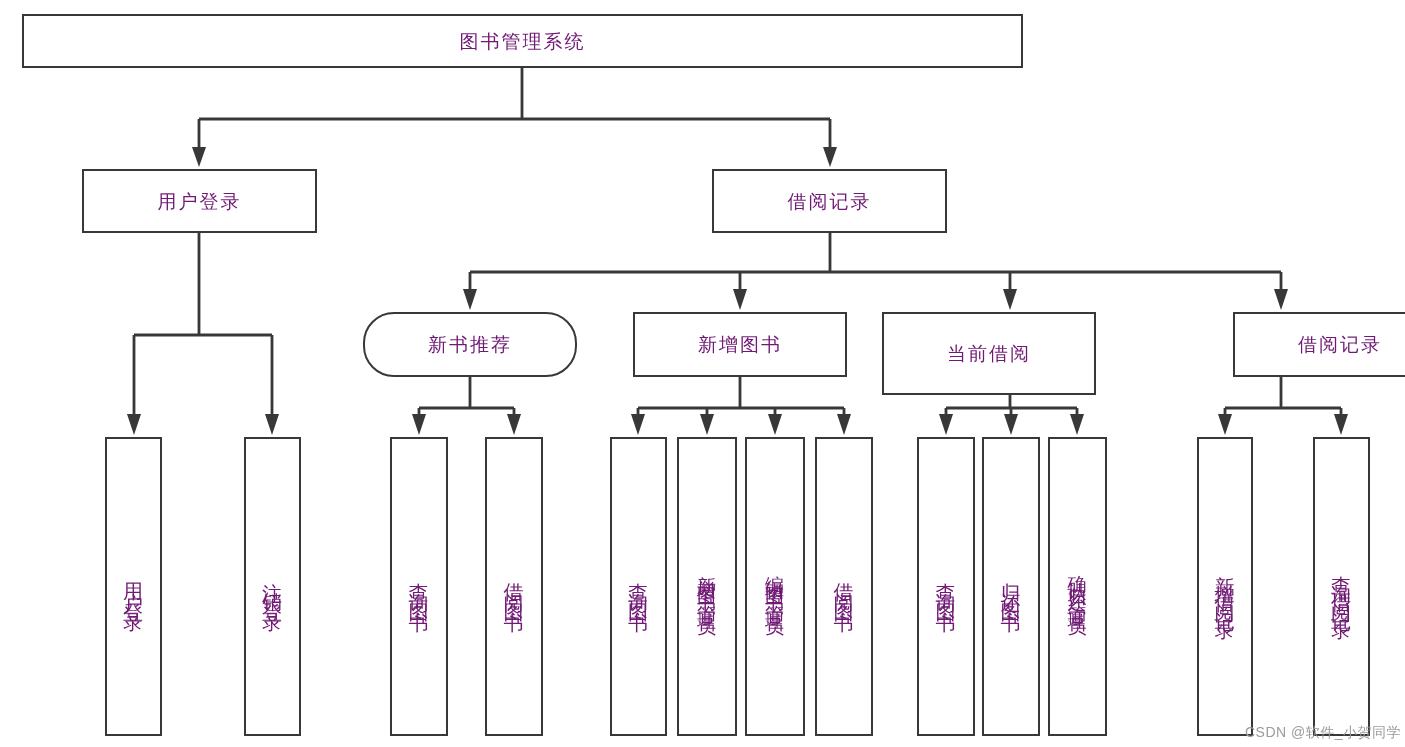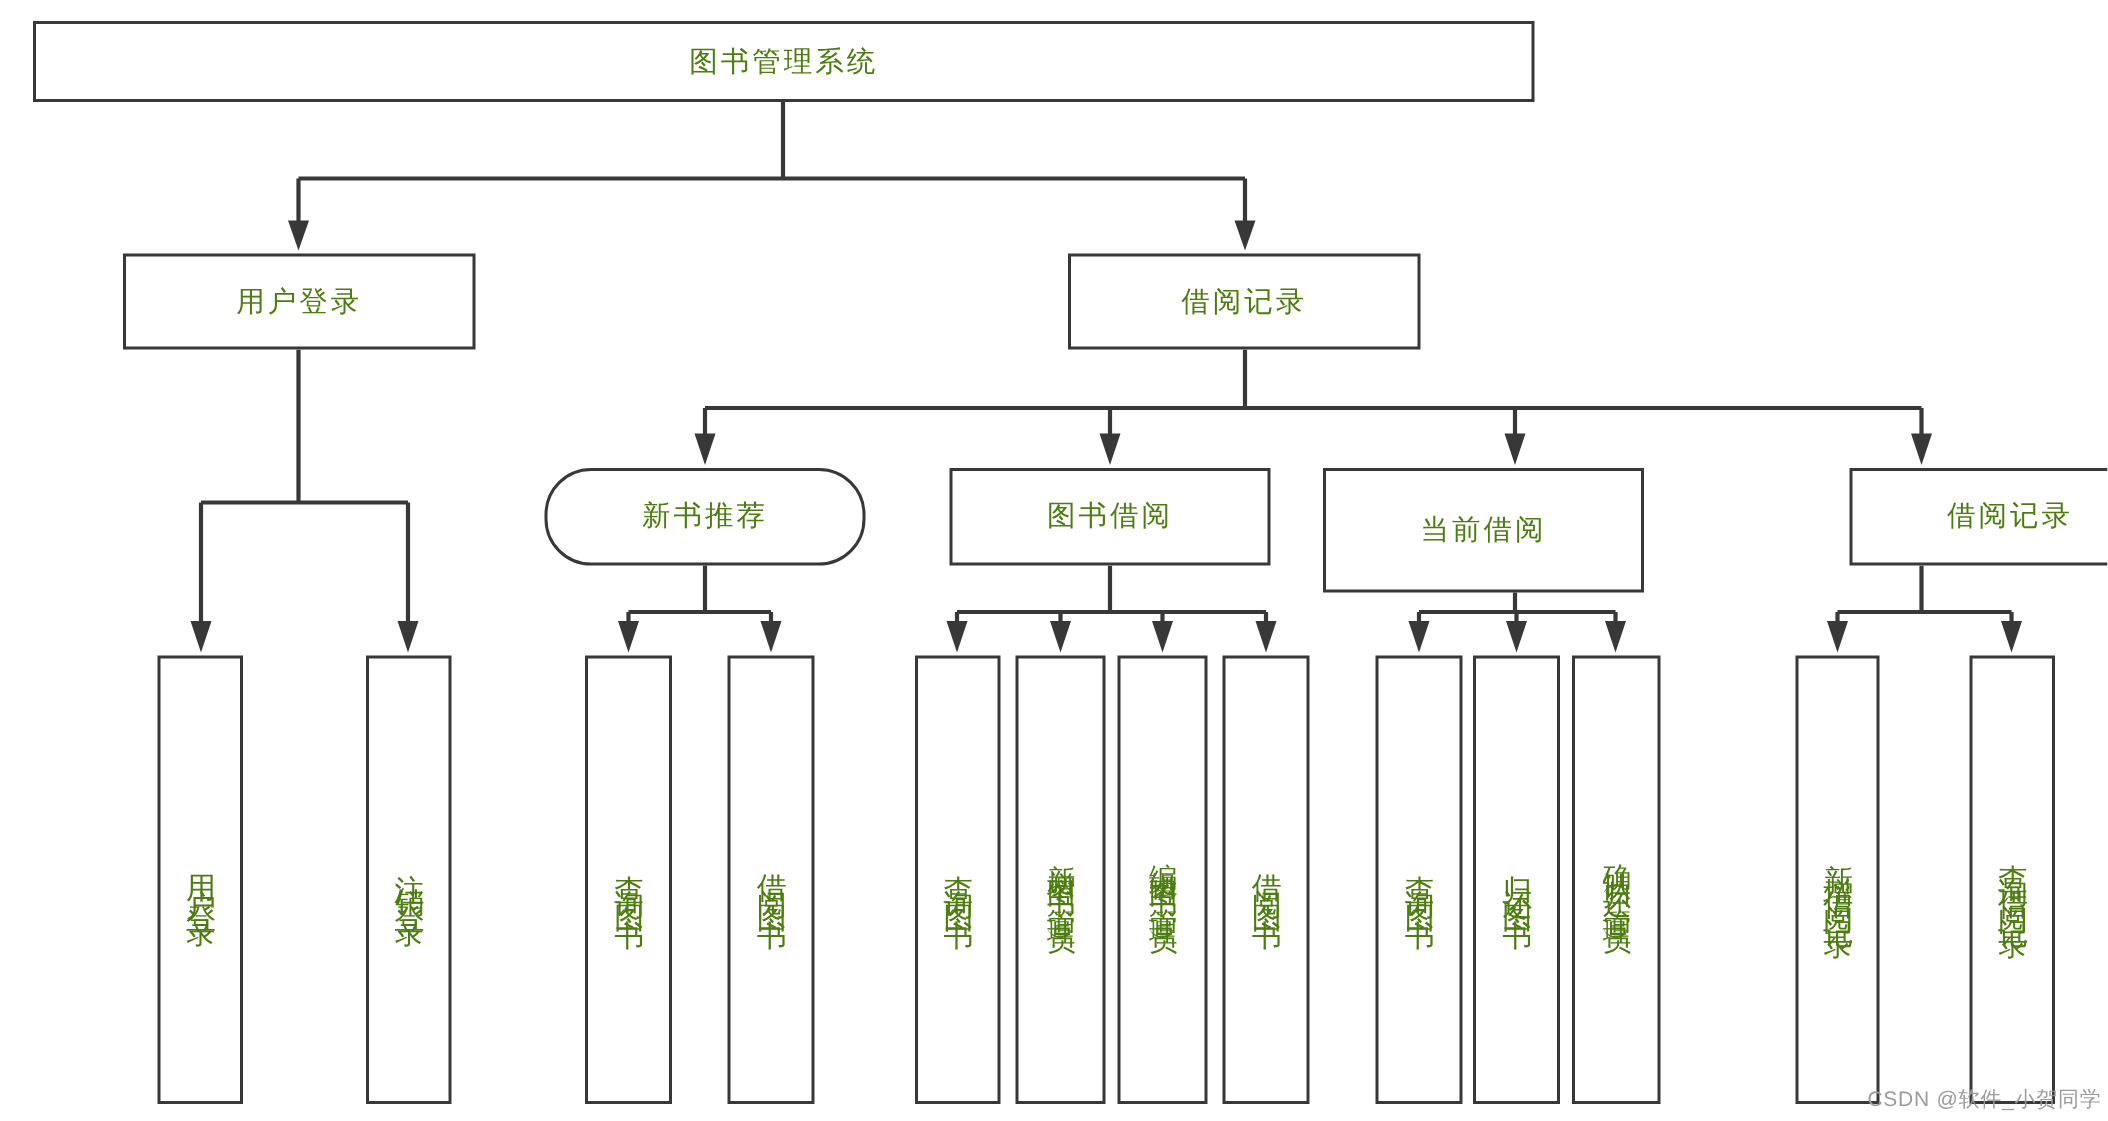--- a/index.html
+++ b/index.html
@@ -23,21 +23,21 @@
     border: 2.6px solid #383838;
     background: #ffffff;
     display: flex;
     align-items: center;
     justify-content: center;
     text-align: center;
   }
   .node .lbl {
     font-size: 19px;
     letter-spacing: 2px;
-    color: #4d7c0f;
+    color: #701a75;
     line-height: 1;
     white-space: nowrap;
   }
   
   .node.vert .lbl {
     writing-mode: vertical-rl;
     text-orientation: mixed;
     font-size: 20px;
     letter-spacing: 10px;
     white-space: normal;
@@ -113,21 +113,21 @@
     <span class="lbl">用户登录</span>
   </div>
   <div class="node" style="left:712px; top:169px; width:235px; height:64px;">
     <span class="lbl">借阅记录</span>
   </div>
 
   <div class="node" style="left:363px; top:312px; width:214px; height:65px;border-radius:31px;">
     <span class="lbl">新书推荐</span>
   </div>
   <div class="node" style="left:633px; top:312px; width:214px; height:65px;">
-    <span class="lbl">图书借阅</span>
+    <span class="lbl">新增图书</span>
   </div>
   <div class="node" style="left:882px; top:312px; width:214px; height:83px;">
     <span class="lbl">当前借阅</span>
   </div>
   <div class="node" style="left:1233px; top:312px; width:214px; height:65px;">
     <span class="lbl">借阅记录</span>
   </div>
 
   <div class="node vert" style="left:105px; top:437px; width:57px; height:299px;">
     <span class="lbl">用户登录</span>

